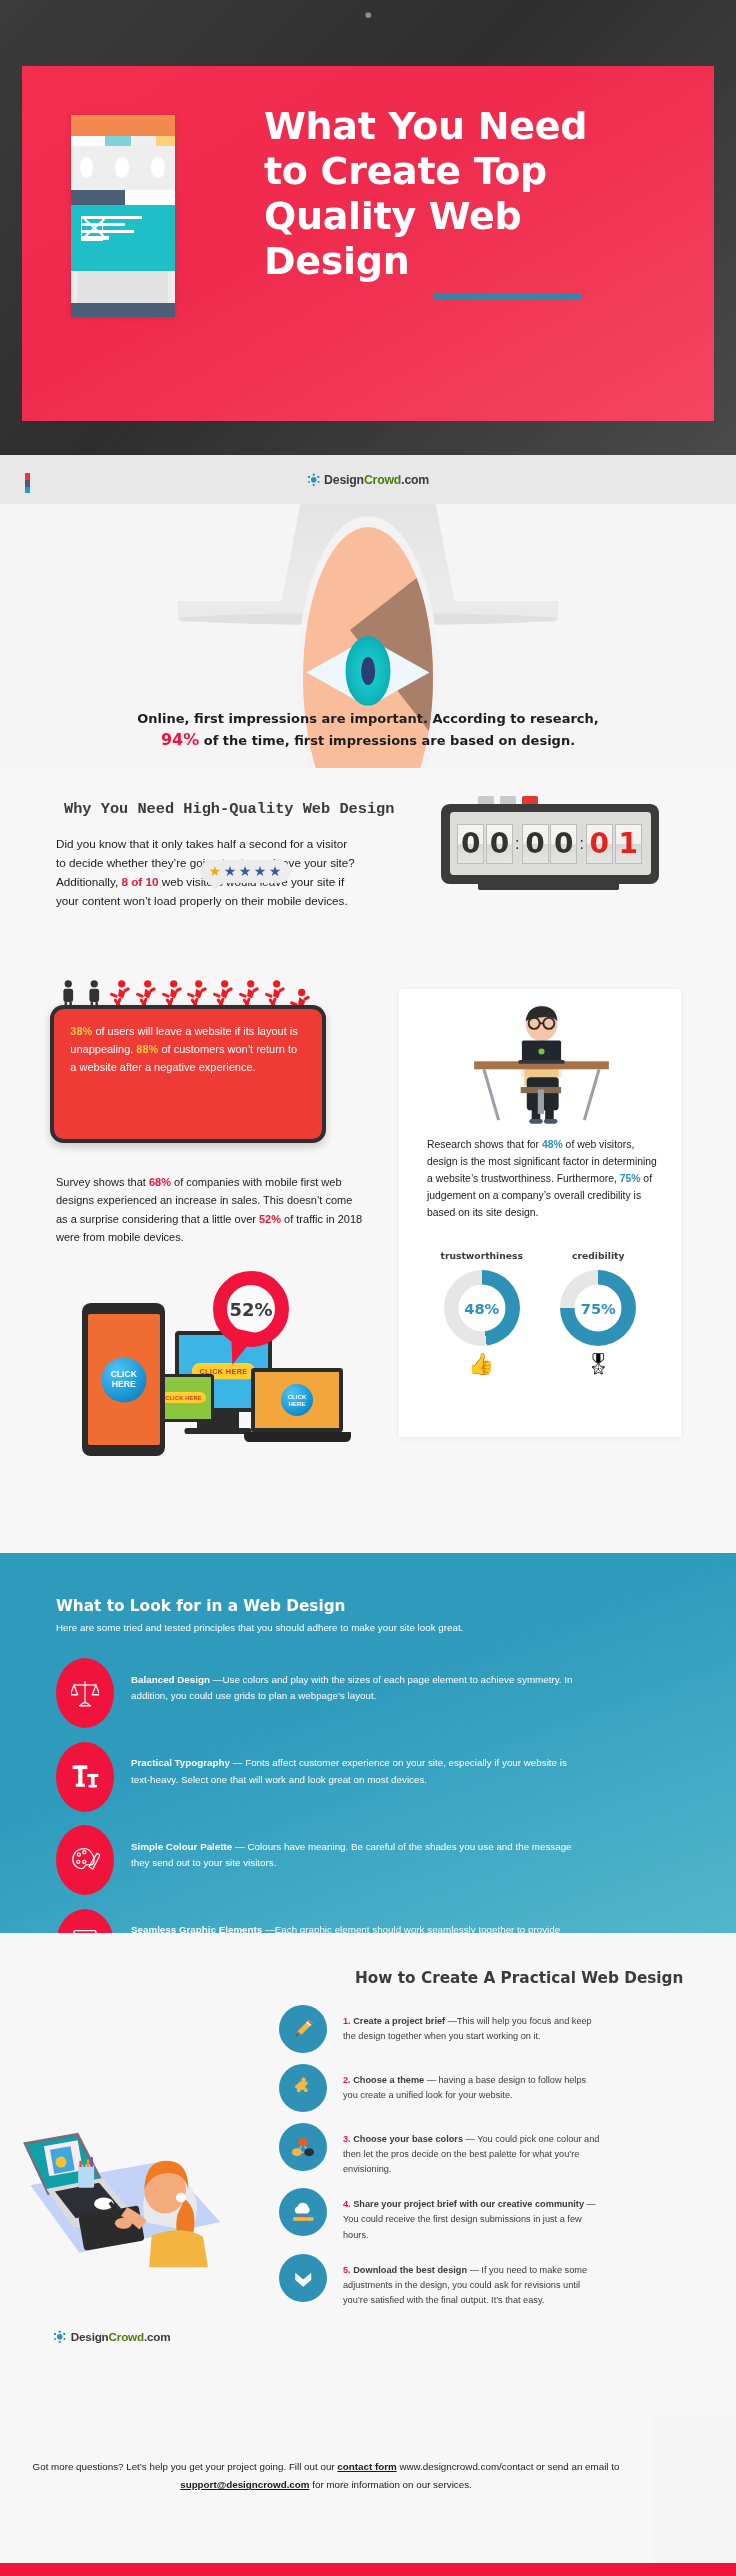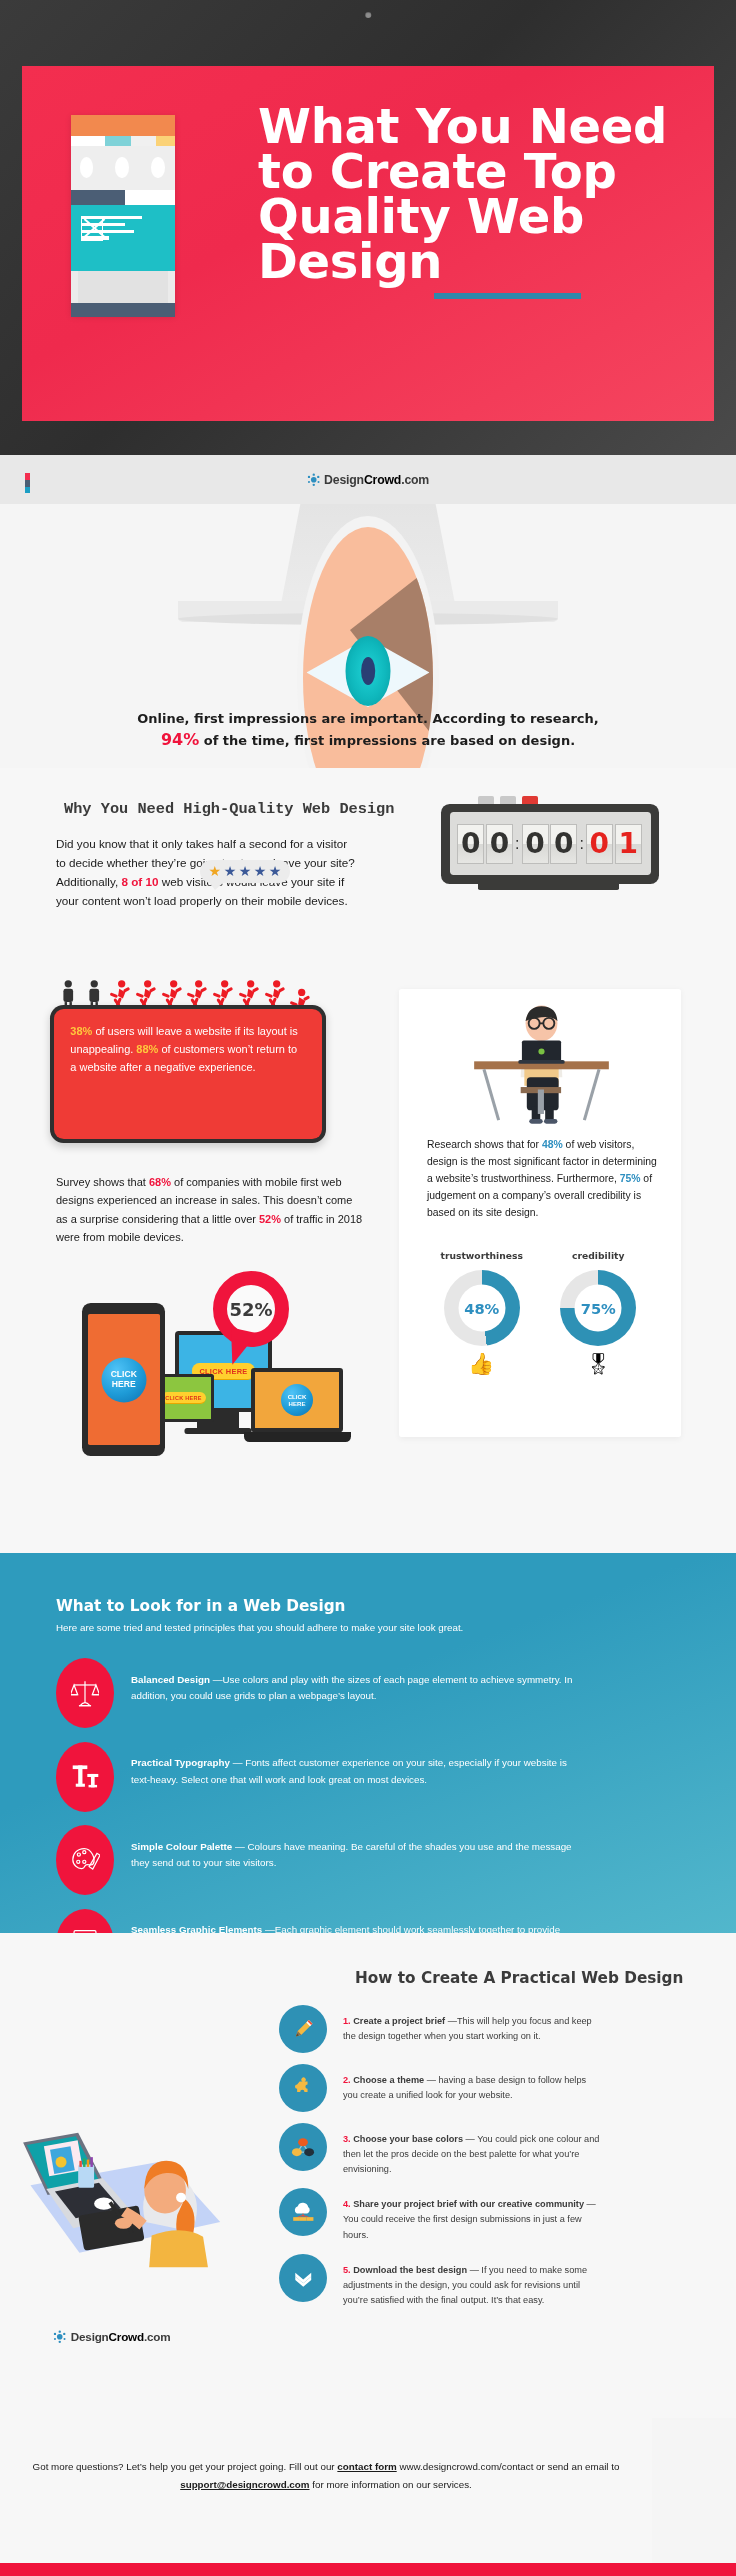--- a/index.html
+++ b/index.html
@@ -75,25 +75,25 @@
   }
   .mk-sq:before { transform: rotate(42deg); }
   .mk-sq:after  { transform: rotate(-42deg); }
   .mk-line      { height: 3.1px; background: #ffffff; margin-bottom: 3.7px; }
   .mk-foot      { height: 32px; background: #ebebeb; }
   .mk-foot i    { display:block; height: 100%; margin: 0 7.4px; background:#e2e2e2; }
   .mk-botbar    { height: 14px; background: #4b5e75; }
 
   .hero-title {
     position: absolute;
-    left: 236px; top: 38px;
+    left: 242px; top: 38px;
     width: 429px;
     color: #ffffff;
     font-weight: bold;
-    font-size: 48px;
+    font-size: 38px;
     line-height: 45px;
     letter-spacing: -0.3px;
     font-family: "DejaVu Sans", sans-serif;
   }
   .hero-rule {
     position: absolute;
     left: 412px; top: 227px;
     width: 147px; height: 5.5px;
     background: #2f88ab;
   }
@@ -110,21 +110,21 @@
     width: 5.5px; height: 21px;
   }
   .logobar-ticks i { display:block; width:100%; height: 6.7px; }
   .logobar-ticks .t1 { background:#f32e4f; }
   .logobar-ticks .t2 { background:#4b5e75; }
   .logobar-ticks .t3 { background:#1c9ec4; }
 
   .dc-logo { display:flex; align-items:center; gap:3.7px; }
   .dc-burst { width: 13.5px; height: 13.5px; }
   .dc-text { font-size: 12.3px; font-weight: bold; color:#3b3b3b; letter-spacing:-0.2px; }
-  .dc-text .blue { color:#000000; }
+  .dc-text .blue { color:#4d7c0f; }
 
   
   .eye-sec {
     position: relative;
     width: 736px; height: 264px;
     background: #f5f5f5;
     padding-left: 9px;
   }
   .monitor-neck {
     position:absolute; left: 50%; top: 0;

